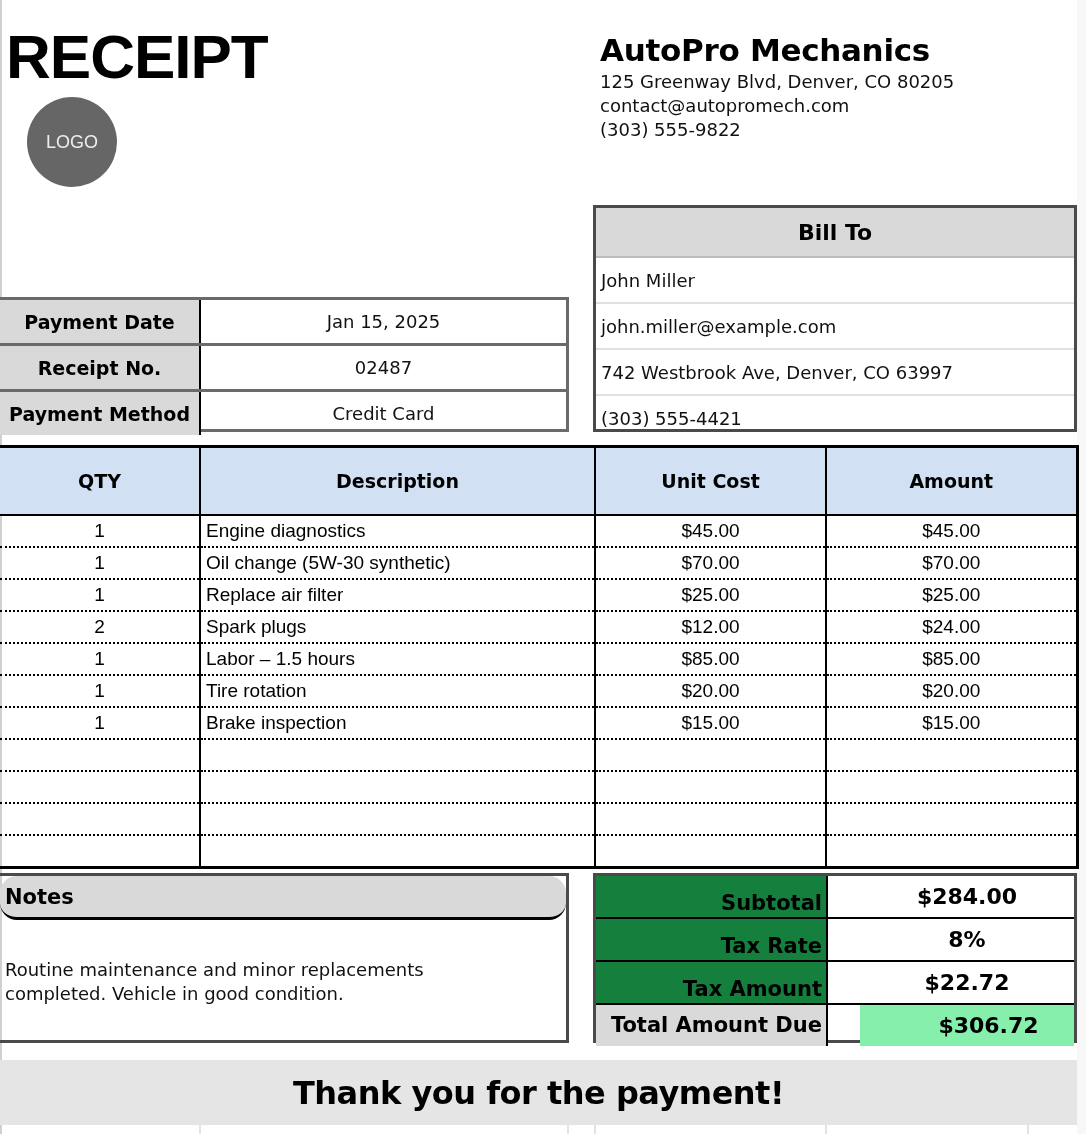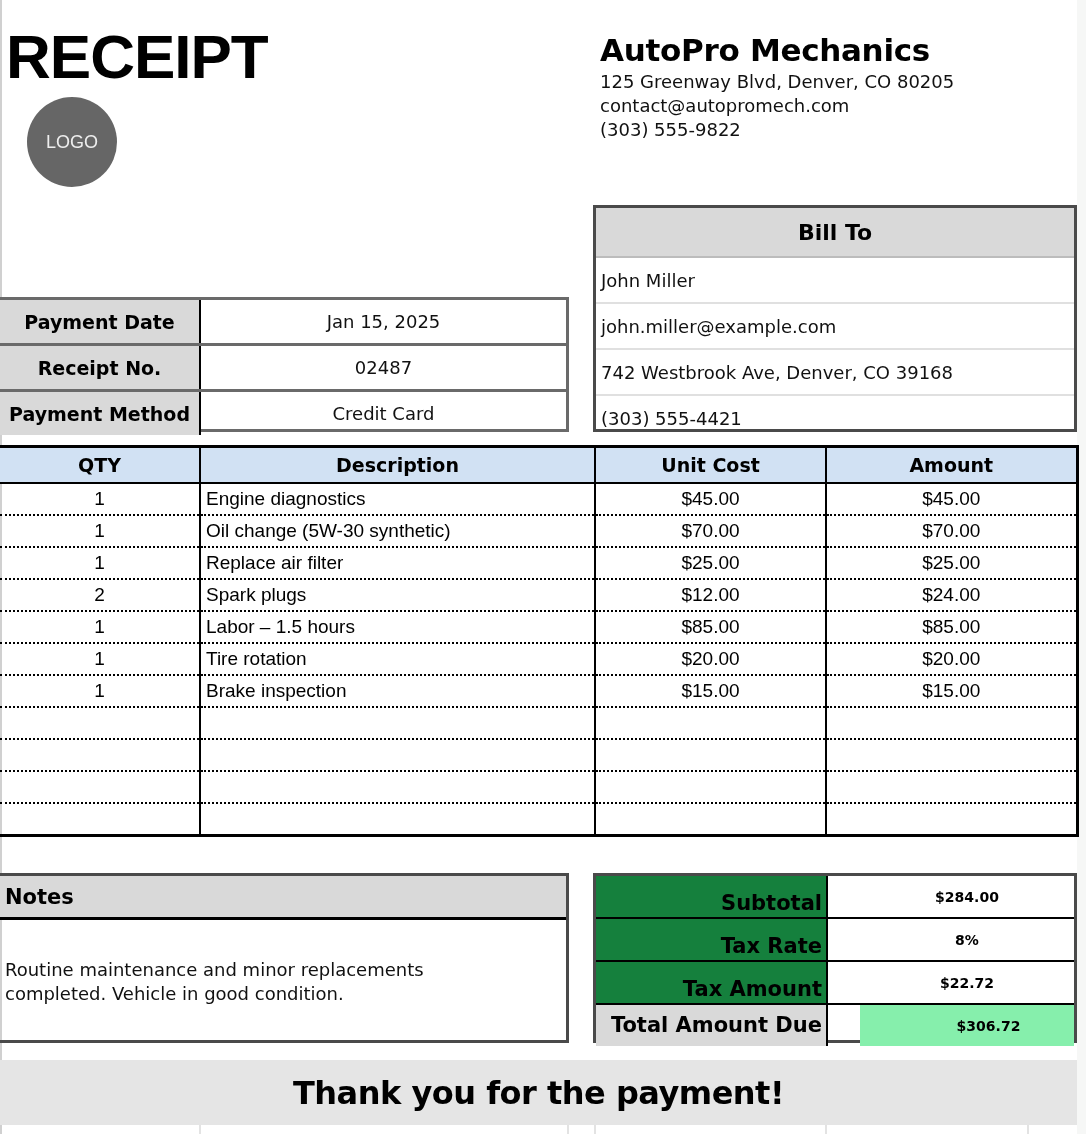--- a/index.html
+++ b/index.html
@@ -45,50 +45,50 @@
     width:199px; background:#d9d9d9; border-right:2px solid #000;
     display:flex; align-items:center; justify-content:center;
     font-weight:bold; font-size:19px;
   }
   .pay-value { flex:1; display:flex; align-items:center; justify-content:center; font-size:18px; color:#111; }
 
   
   .items { left:0; top:445px; width:1077px; border-collapse:collapse; table-layout:fixed; position:absolute; }
   .items th {
     background:#d1e1f3; height:34px; font-weight:bold; font-size:19px;
-    border-top:3px solid #000; border-bottom:2px solid #000; border-right:2px solid #000; padding:0;
+    border-top:3px solid #000; border-bottom:2px solid #000; border-right:2px solid #000; padding:16px;
   }
   .items td {
     height:30px; padding:0; font-family:"Liberation Sans", sans-serif; font-size:19px;
     border-bottom:2px dotted #000; border-right:2px solid #000; text-align:center;
   }
   .items td.desc { text-align:left; padding-left:5px; }
   .items tr:last-child td { border-bottom:3px solid #000; }
   .items th:last-child, .items td:last-child { border-right:3px solid #000; }
 
   
   .notes { left:0; top:873px; width:569px; height:170px; border:3px solid #4a4a4a; border-left:none; }
   .notes-head {
     height:41px; background:#d9d9d9; border-bottom:3px solid #000;
-    display:flex; align-items:center; padding-left:5px; font-weight:bold; font-size:21px;
+    display:flex; align-items:center; padding-left:5px; font-weight:bold; font-size:21px;border-radius:17px;
   }
   .notes-body { padding:38px 0 0 5px; font-size:18px; line-height:24px; color:#111; width:520px; }
 
   
   .totals { left:593px; top:873px; width:484px; height:170px; border:3px solid #4a4a4a; }
   .tot-row { display:flex; height:41px; border-bottom:2px solid #000; }
   .tot-row:last-child { border-bottom:none; }
   .tot-label {
     width:232px; background:#15803d; border-right:2px solid #000;
     display:flex; align-items:flex-end; justify-content:flex-end; padding-right:4px; padding-bottom:2px;
     font-weight:bold; font-size:21px; box-sizing:border-box;
   }
   .tot-value {
     flex:1; display:flex; align-items:center; justify-content:center;
-    font-weight:bold; font-size:14px;margin-left:32px;
+    font-weight:bold; font-size:22px;margin-left:32px;
   }
   .tot-row.grand .tot-label { background:#d9d9d9; align-items:center; }
   .tot-row.grand .tot-value { background:#86efac;padding-left:43px; }
 
   .thanks {
     left:0; top:1060px; width:1077px; height:65px; background:#e5e5e5;
     display:flex; align-items:center; justify-content:center;
     font-weight:bold; font-size:32px; letter-spacing:-0.5px;
   }
   .grid-stub { top:1125px; width:2px; height:9px; background:#e3e3e3; }
@@ -106,21 +106,21 @@
 
 <div class="abs company-name">AutoPro Mechanics</div>
 <div class="abs company-line" style="top:70px">125 Greenway Blvd, Denver, CO 80205</div>
 <div class="abs company-line" style="top:94px">contact@autopromech.com</div>
 <div class="abs company-line" style="top:118px">(303) 555-9822</div>
 
 <div class="abs billto">
   <div class="billto-head">Bill To</div>
   <div class="billto-row">John Miller</div>
   <div class="billto-row">john.miller@example.com</div>
-  <div class="billto-row">742 Westbrook Ave, Denver, CO 39168</div>
+  <div class="billto-row">742 Westbrook Ave, Denver, CO 63997</div>
   <div class="billto-row">(303) 555-4421</div>
 </div>
 
 <div class="abs payinfo">
   <div class="pay-row">
     <div class="pay-label">Payment Date</div>
     <div class="pay-value">Jan 15, 2025</div>
   </div>
   <div class="pay-row">
     <div class="pay-label">Receipt No.</div>

